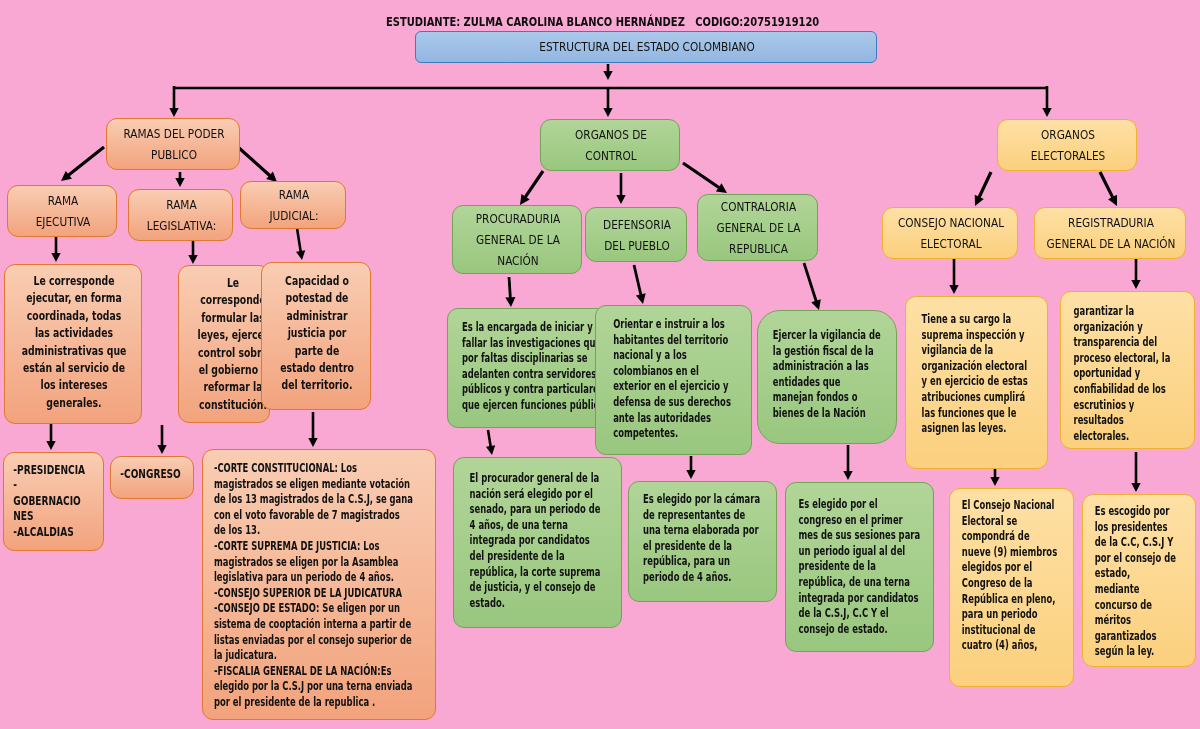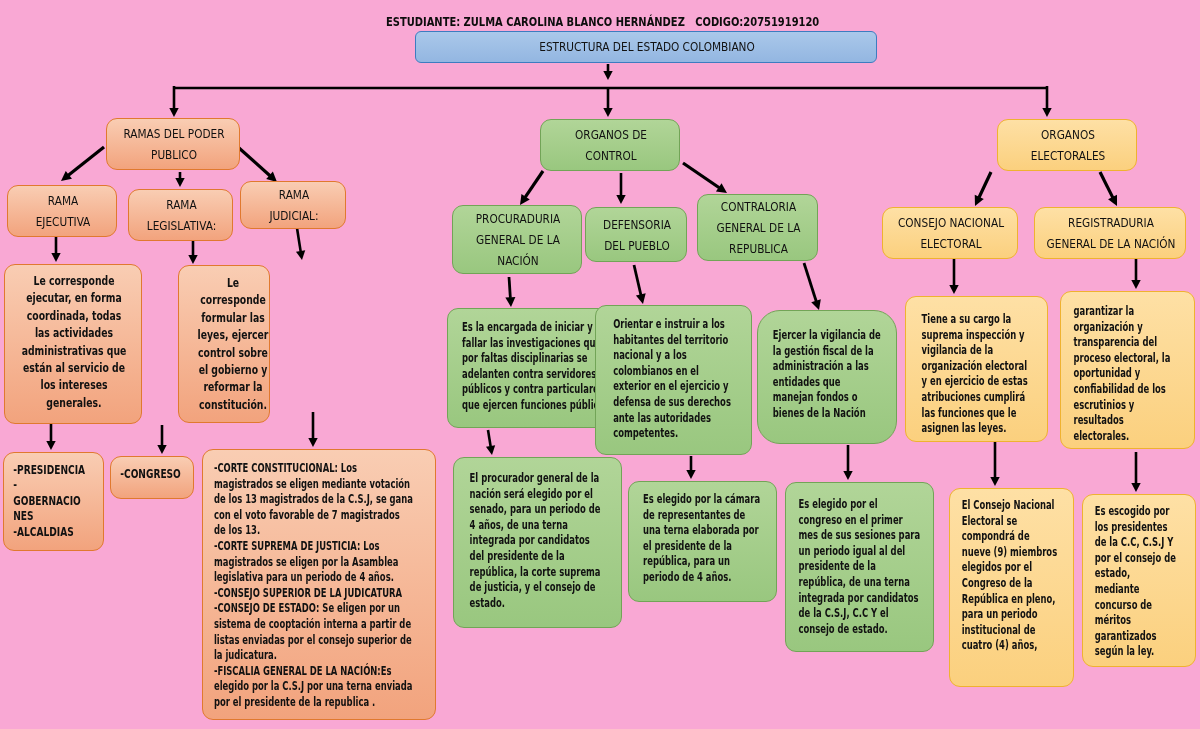--- a/index.html
+++ b/index.html
@@ -226,20 +226,31 @@
   <div class="node orange" style="left:146px;top:265px;width:92px;height:158px;margin-left:32px;">
     <div class="plate vc" style="width: 125.581px; padding: 1px 10px 0px; transform: scale(0.86, 1) translateY(-50%); transform-origin: left top;">
       <span class="txt t-bodyc pre">Le
 corresponde
 formular las
 leyes, ejercer
 control sobre
 el gobierno y
 reformar la
 constitución.</span>
+    </div>
+  </div>
+  <div class="node orange" style="left:261px;top:262px;width:110px;height:148px;">
+    <div class="plate vc" style="width: 127.907px; padding: 0px 10px 4px; transform: scale(0.86, 1) translateY(-50%); transform-origin: left top;">
+      <span class="txt t-bodyc pre">Capacidad o
+potestad de
+administrar
+justicia por
+parte de
+estado dentro
+del territorio.</span>
     </div>
   </div>
 
   <div class="node orange" style="left:3px;top:452px;width:101px;height:99px;">
     <div class="plate vc" style="width: 120.238px; padding: 0px 11px; transform: scale(0.84, 1) translateY(-50%); transform-origin: left top;">
       <span class="txt t-body pre">-PRESIDENCIA
 -
 GOBERNACIO
 NES
 -ALCALDIAS</span>
@@ -368,21 +379,21 @@
 ELECTORAL</span>
     </div>
   </div>
   <div class="node yellow" style="left:1034px;top:207px;width:152px;height:52px;">
     <div class="plate vc" style="width: 168.889px; transform: scale(0.9, 1) translateY(-50%); transform-origin: left top;">
       <span class="txt t-head pre">REGISTRADURIA
 GENERAL DE LA NACIÓN</span>
     </div>
   </div>
 
-  <div class="node yellow" style="left:905px;top:296px;width:143px;height:146px;">
+  <div class="node yellow" style="left:905px;top:296px;width:143px;height:173px;">
     <div class="plate" style="width: 183.333px; padding: 15px 10px 0px 20px; transform: scale(0.78, 1);">
       <span class="txt t-body pre">Tiene a su cargo la
 suprema inspección y
 vigilancia de la
 organización electoral
 y en ejercicio de estas
 atribuciones cumplirá
 las funciones que le
 asignen las leyes.</span>
     </div>

